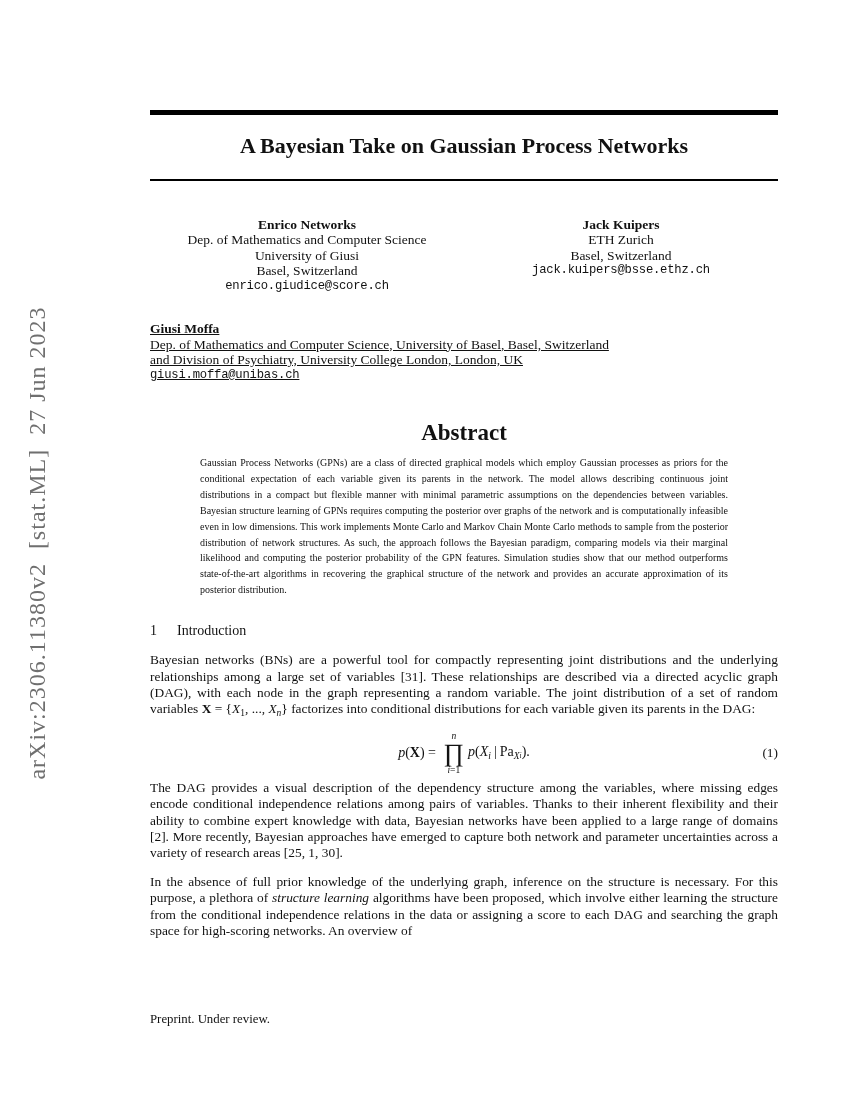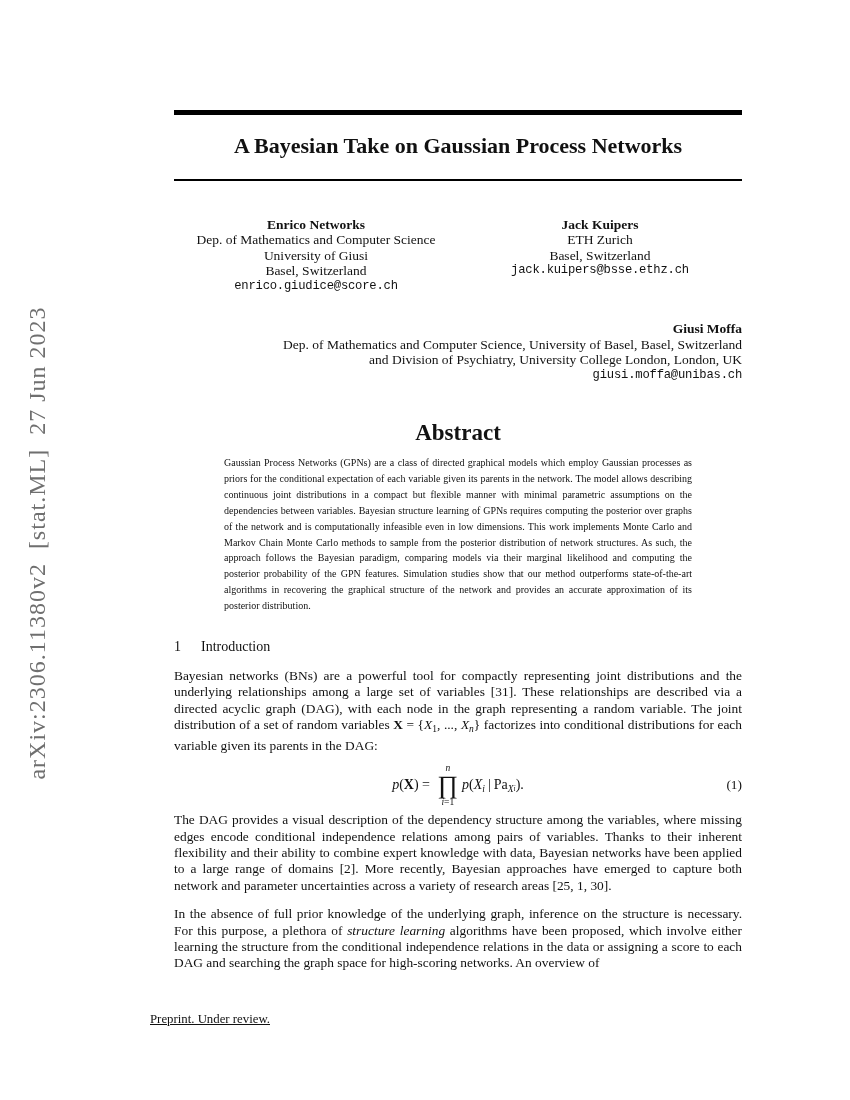--- a/index.html
+++ b/index.html
@@ -16,38 +16,37 @@
     position: absolute;
     top: 543px; left: 37px;
     transform: translate(-50%, -50%) rotate(-90deg);
     white-space: pre;
     font-size: 24px;
     letter-spacing: 1px;
     color: #6f6f6f;
   }
   .content {
     position: relative;
-    padding: 0 108px 0 150px;
-    margin-left: 24px;
+    padding: 0 72px 0 150px;
   }
   .rule-thick { margin-top: 110px; height: 5px; background: #000; }
   .rule-thin  { margin-top: 19px;  height: 2px; background: #000; }
   .title {
     margin: 17px 0 0 0;
     font-size: 22px;
     font-weight: bold;
     text-align: center;
     line-height: 1.25;
   }
   .authors-row {
     margin-top: 36px;
     display: flex;
   }
   .author { flex: 1 1 50%; text-align: center; font-size: 13.5px; line-height: 15.5px; }
-  .author-center { margin-top: 27px; text-align: right; font-size: 13.5px; line-height: 15.5px; }
+  .author-center { margin-top: 27px; text-align: left; font-size: 13.5px; line-height: 15.5px; text-decoration: underline; }
   .author-name { font-weight: bold; }
   .author-email {
     font-family: "Liberation Mono", monospace;
     font-size: 12.2px;
     letter-spacing: -0.2px;
   }
   .abstract-heading {
     margin: 40px 0 0 0;
     font-size: 23px;
     font-weight: bold;
@@ -94,21 +93,20 @@
   .eq-number {
     position: absolute;
     right: 0; top: 50%;
     transform: translateY(-50%);
     font-size: 13.4px;
   }
   .footer-note {
     position: absolute;
     left: 150px; top: 1012px;
     font-size: 12.8px;
-    text-decoration: underline;
   }
 </style>
 </head>
 <body>
 
 <div class="page">
 
   <div class="watermark">arXiv:2306.11380v2  [stat.ML]  27 Jun 2023</div>
 
   <div class="content">

